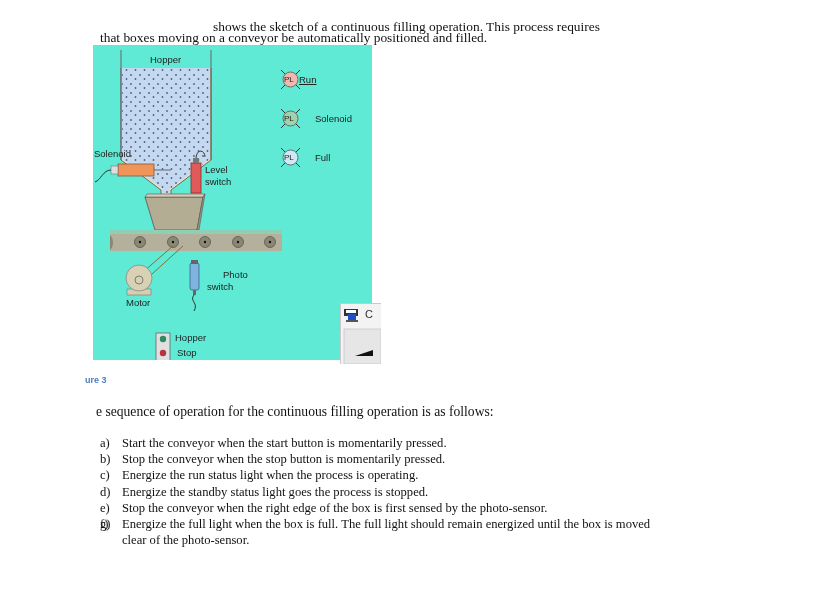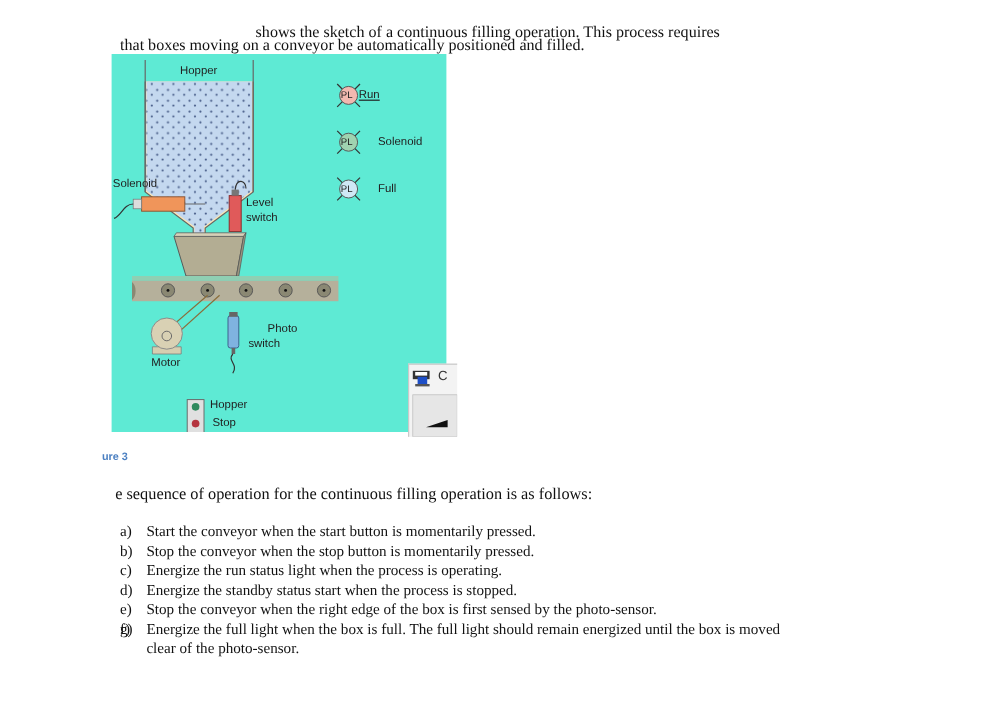--- a/index.html
+++ b/index.html
@@ -141,17 +141,17 @@
 </div>
 
 <div class="caption">ure 3</div>
 
 <div class="seq">e sequence of operation for the continuous filling operation is as follows:</div>
 
 <div class="list">
   <div class="li"><span class="mk">a)</span><span>Start the conveyor when the start button is momentarily pressed.</span></div>
   <div class="li"><span class="mk">b)</span><span>Stop the conveyor when the stop button is momentarily pressed.</span></div>
   <div class="li"><span class="mk">c)</span><span>Energize the run status light when the process is operating.</span></div>
-  <div class="li"><span class="mk">d)</span><span>Energize the standby status start when the process is stopped.</span></div>
+  <div class="li"><span class="mk">d)</span><span>Energize the standby status light goes the process is stopped.</span></div>
   <div class="li"><span class="mk">e)</span><span>Stop the conveyor when the right edge of the box is first sensed by the photo-sensor.</span></div>
   <div class="li"><span class="mk">f)</span></div>
   <div class="li"><span class="mk">g)</span><span>Energize the full light when the box is full. The full light should remain energized until the box is moved clear of the photo-sensor.</span></div>
 </div>
 
 </body></html>

